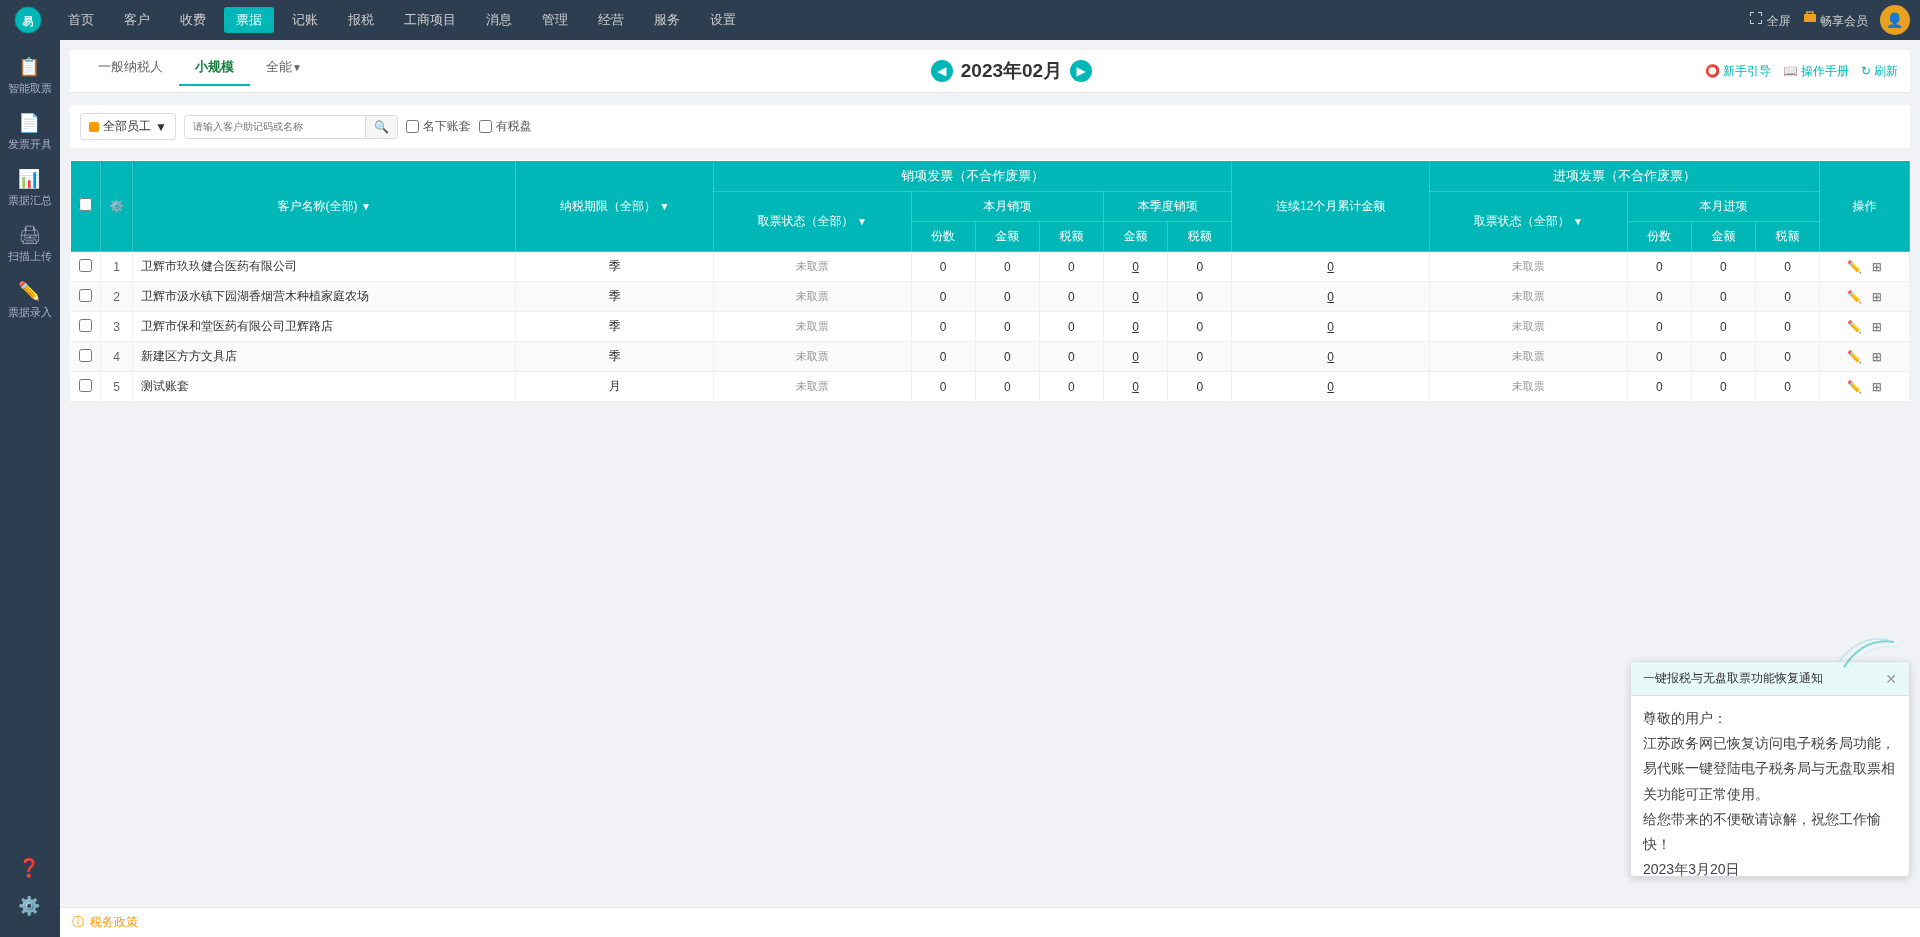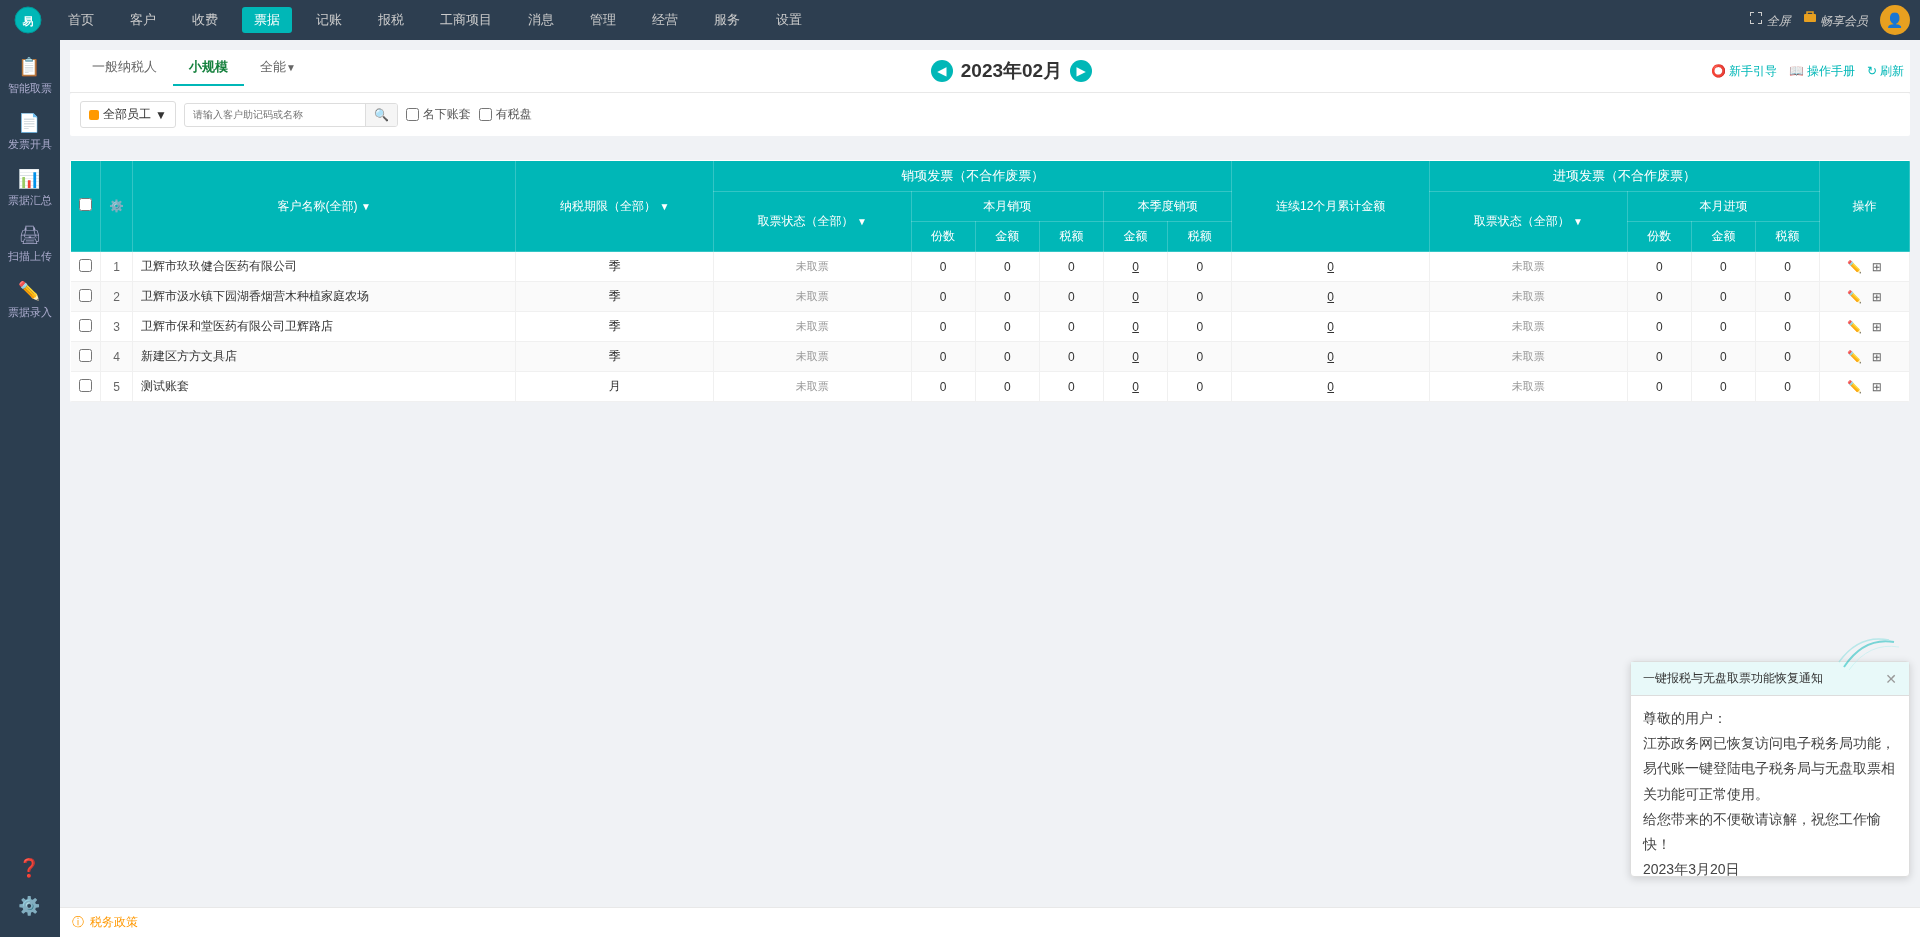--- a/index.html
+++ b/index.html
@@ -21,40 +21,40 @@
       height: 36px;
       margin-right: 10px;
       display: flex;
       align-items: center;
       justify-content: center;
     }
     .top-nav .logo svg { width: 28px; height: 28px; }
     .top-nav .nav-items {
       display: flex;
       align-items: center;
-      gap: 12px;
+      gap: 6px;
       flex: 1;
     }
     .top-nav .nav-item {
       color: #ccc;
       padding: 4px 12px;
       cursor: pointer;
       border-radius: 3px;
       font-size: 13px;
       white-space: nowrap;
     }
     .top-nav .nav-item.active { background: #00b7b7; color: #fff; }
     .top-nav .nav-right {
       display: flex;
       align-items: center;
       gap: 12px;
       color: #ccc;
       font-size: 12px;
     }
-    .top-nav .nav-right span { cursor: pointer; font-style: italic; }
+    .top-nav .nav-right span { cursor: pointer; }
     .avatar-icon {
       width: 30px; height: 30px;
       border-radius: 50%;
       background: #e8a020;
       display: flex; align-items: center; justify-content: center;
       color: white; font-size: 14px; cursor: pointer;
     }
 
     
     .left-sidebar {
@@ -116,21 +116,21 @@
     .tab-all { display: flex; align-items: center; }
     .tab-all .chevron { font-size: 10px; }
 
     
     .controls-bar {
       background: #fff;
       padding: 8px 10px;
       display: flex;
       align-items: flex-start;
       gap: 8px;
-      margin-bottom: 24px;
+      margin-bottom: 12px;
       border-radius: 2px;
     }
     .controls-left { display: flex; align-items: center; gap: 8px; flex: 1; }
     .controls-right { display: flex; align-items: center; gap: 6px; }
 
     .dropdown-select {
       display: flex;
       align-items: center;
       border: 1px solid #ddd;
       border-radius: 3px;
@@ -214,23 +214,23 @@
       cursor: pointer;
       font-size: 12px;
     }
     .month-nav .month-text { font-size: 19px; font-weight: bold; color: #333; }
 
     
     .top-bar {
       background: #fff;
       display: flex;
       align-items: center;
-      padding: 0 6px;
+      padding: 0 12px;
       border-bottom: 1px solid #e8e8e8;
-      margin-bottom: 0;
+      margin-bottom: 12px;
     }
     .top-bar-right {
       display: flex;
       align-items: center;
       gap: 12px;
       margin-left: auto;
       font-size: 12px;
       color: #00b7b7;
     }
     .top-bar-right span { cursor: pointer; display: flex; align-items: center; gap: 3px; }

